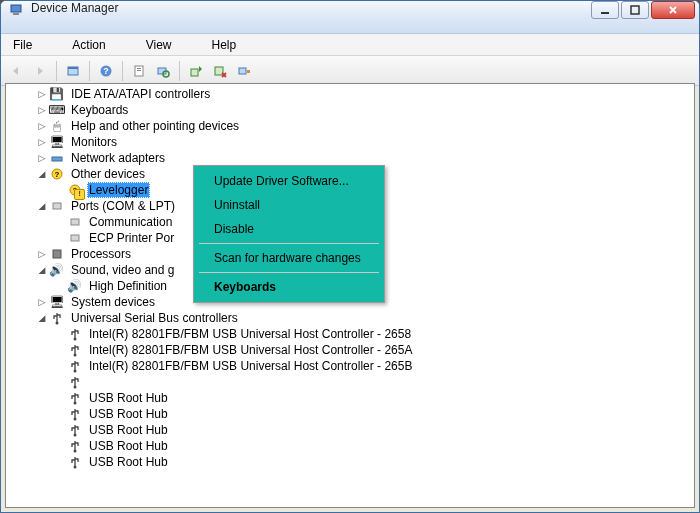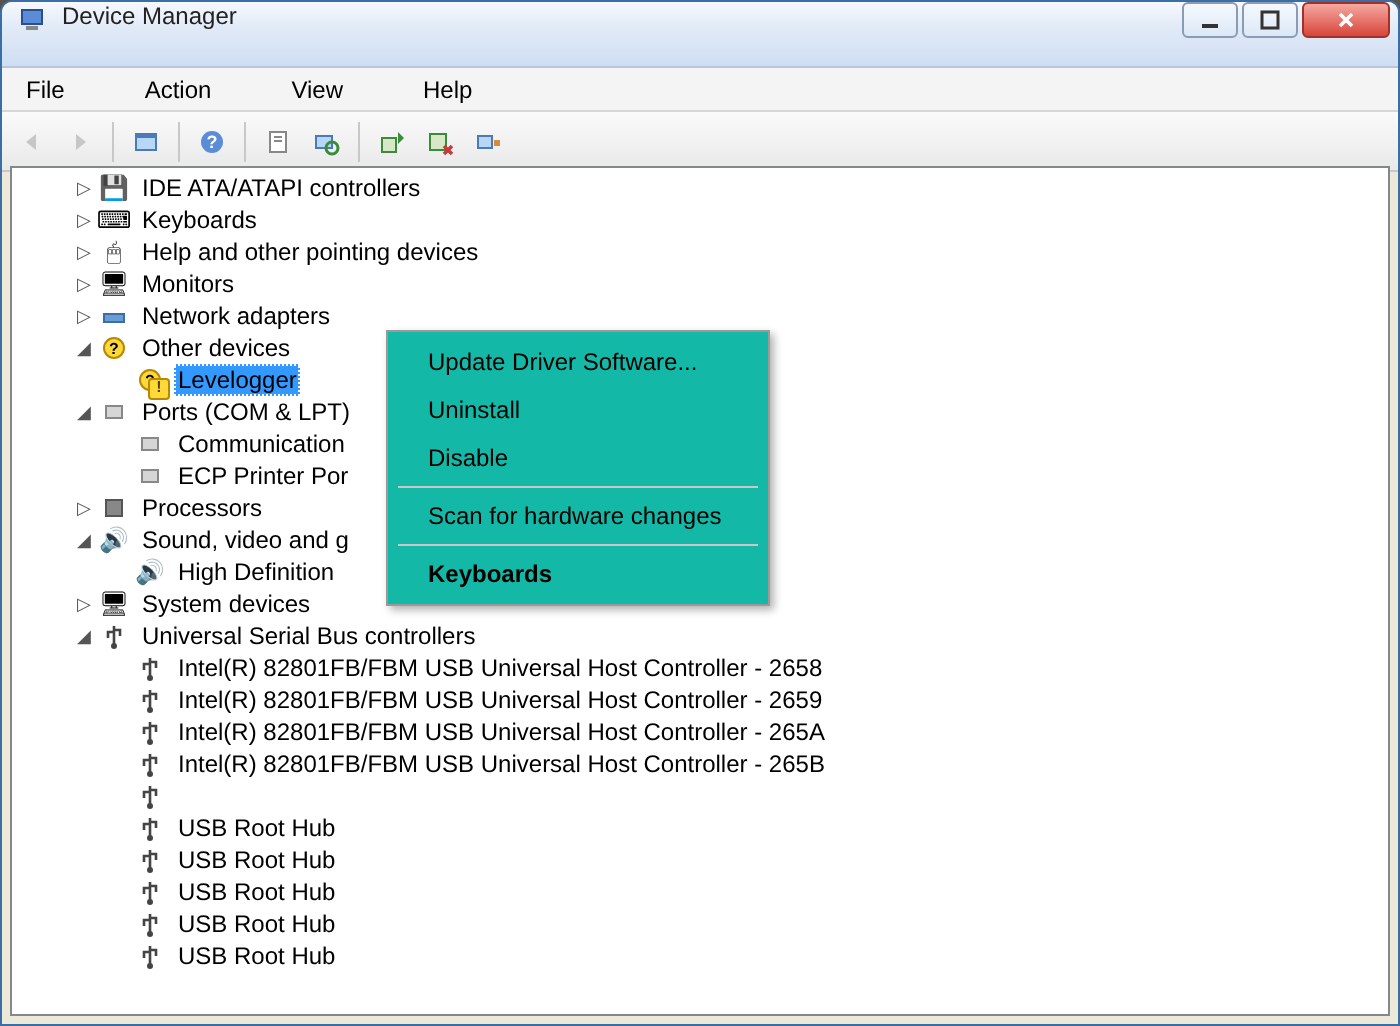--- a/index.html
+++ b/index.html
@@ -273,31 +273,20 @@
         </div>
       <div class="node">
           <span class="ind ind2"></span>
           <span class="exp blank"></span>
           <span class="nicon">
             <svg width="14" height="14">
               <path d="M7 2 L7 12 M7 5 L4 5 L4 8 M7 4 L10 4 L10 7" stroke="#444" stroke-width="1.3" fill="none"></path>
               <circle cx="7" cy="12" r="1.5" fill="#444"></circle>
             </svg>
           </span>
-          <span class="label">Intel(R) 82801FB/FBM USB Universal Host Controller - 2659</span>
-        </div>
-      <div class="node">
-          <span class="ind ind2"></span>
-          <span class="exp blank"></span>
-          <span class="nicon">
-            <svg width="14" height="14">
-              <path d="M7 2 L7 12 M7 5 L4 5 L4 8 M7 4 L10 4 L10 7" stroke="#444" stroke-width="1.3" fill="none"></path>
-              <circle cx="7" cy="12" r="1.5" fill="#444"></circle>
-            </svg>
-          </span>
           <span class="label">Intel(R) 82801FB/FBM USB Universal Host Controller - 265A</span>
         </div>
       <div class="node">
           <span class="ind ind2"></span>
           <span class="exp blank"></span>
           <span class="nicon">
             <svg width="14" height="14">
               <path d="M7 2 L7 12 M7 5 L4 5 L4 8 M7 4 L10 4 L10 7" stroke="#444" stroke-width="1.3" fill="none"></path>
               <circle cx="7" cy="12" r="1.5" fill="#444"></circle>
             </svg>

